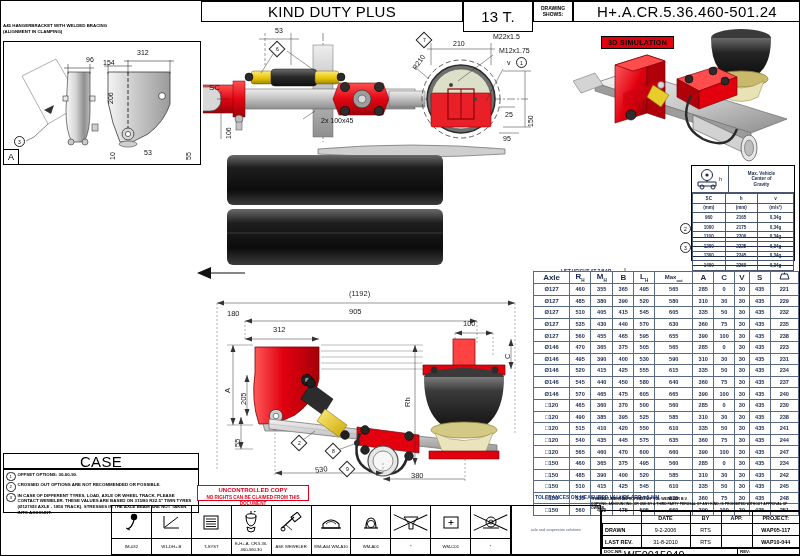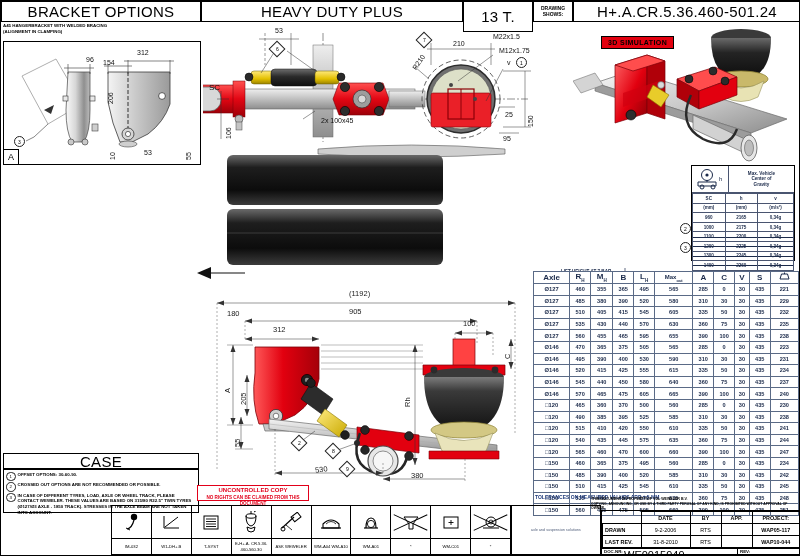--- a/index.html
+++ b/index.html
@@ -34,25 +34,22 @@
   .tb td,.tb th{border:1px solid #000;font-size:5.4px;padding:0 2px;height:11px;}
   .tb{border-collapse:collapse;width:100%;}
   .grn{font-family:"DejaVu Sans",sans-serif;font-weight:bold;font-size:21px;color:#1b2a4a;letter-spacing:-1px;}
   .sim{background:#e2000f;color:#000;font-weight:bold;font-size:7px;padding:2px 6px;border:1px solid #000;letter-spacing:.4px;}
 </style>
 </head>
 <body>
 
 <div id="sheet">
 
-  <div class="bx bd ctr" style="left:0;top:0;width:200px;height:21px;">
-    <span class="ttl">BRACKET OPTIONS</span>
-  </div>
   <div class="bx bd ctr" style="left:200px;top:0;width:262px;height:21px;">
-    <span class="ttl">HEAVY DUTY PLUS</span>
+    <span class="ttl">KIND DUTY PLUS</span>
   </div>
   <div class="bx bd ctr" style="left:462px;top:0;width:70px;height:31px;">
     <span class="ttl">13 T.</span>
   </div>
   <div class="bx bd ctr" style="left:532px;top:0;width:40px;height:21px;flex-direction:column;line-height:1.1;">
     <span style="font-size:5px;font-weight:bold;">DRAWING</span>
     <span style="font-size:5px;font-weight:bold;">SHOWS:</span>
   </div>
   <div class="bx bd ctr" style="left:572px;top:0;width:228px;height:21px;">
     <span class="ttl">H+.A.CR.5.36.460-501.24</span>

